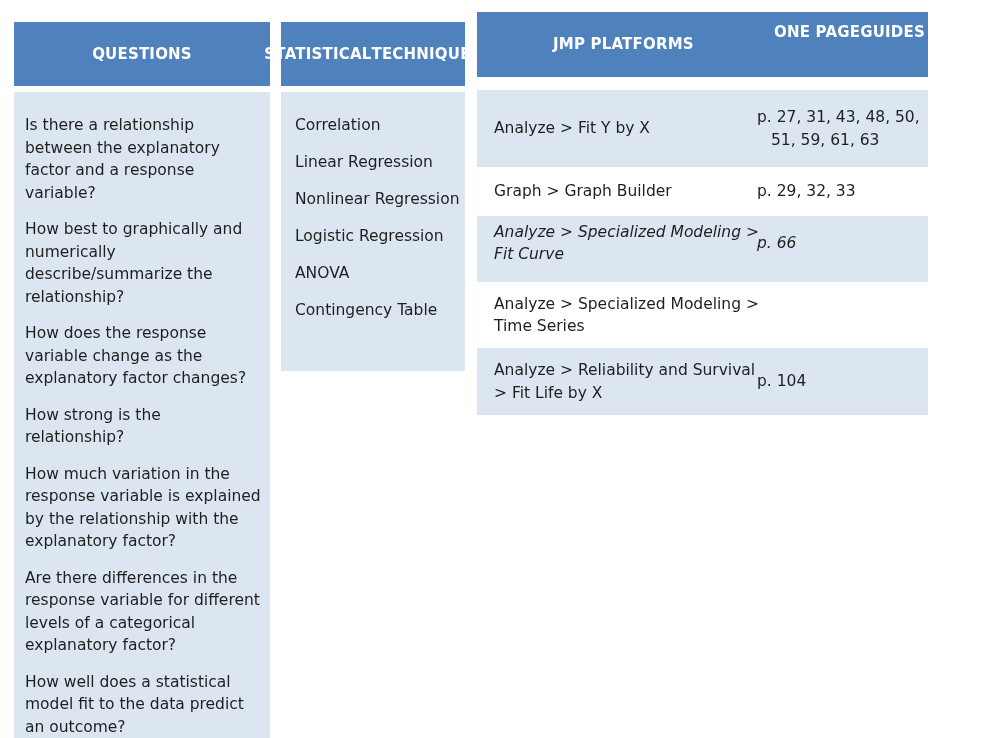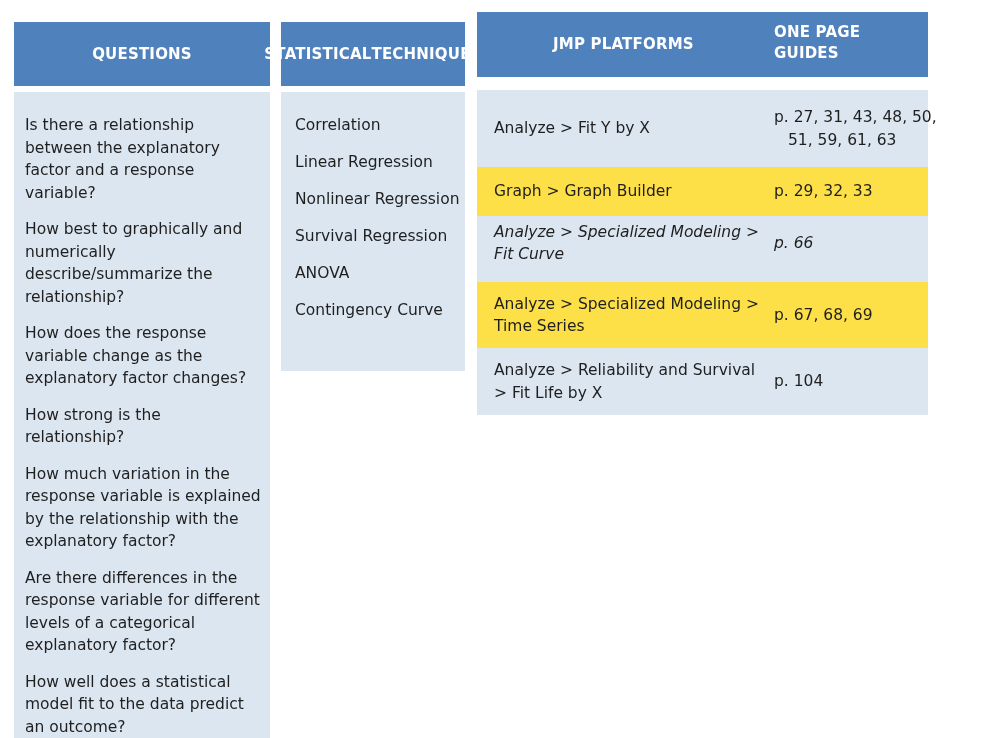--- a/index.html
+++ b/index.html
@@ -15,23 +15,23 @@
     line-height: 21px;
   }
   .hdr.center { justify-content: center; text-align: center; }
   .body-panel { position: absolute; background: #dce6f1; box-sizing: border-box; }
   .txt { font-size: 15.5px; line-height: 22.5px; }
   #q-body { padding: 22px 8px 12px 11px; }
   .q-item { margin-bottom: 14px; }
   #t-body { padding: 22px 8px 0 14px; }
   .t-item { margin-bottom: 14.6px; white-space: nowrap; }
   .prow { position: absolute; left: 0; width: 451px; box-sizing: border-box; display: flex; align-items: center; }
-  .prow.alt { background: #fde047; }
+  .prow.alt { background: #ffffff; }
   .prow .plat { position: absolute; left: 17px; width: 270px; }
-  .prow .guide { position: absolute; left: 297px; width: 150px; }
+  .prow .guide { position: absolute; left: 280px; width: 150px; }
   .hang { padding-left: 14px; text-indent: -14px; }
 </style>
 </head>
 <body>
 
 <div class="hdr center" style="left:14px; top:22px; width:256px; height:64px;text-align:center;">
   <span>QUESTIONS</span>
 </div>
 <div class="body-panel txt" id="q-body" style="left:14px; top:92px; width:256px; height:646px;">
   <div class="q-item">Is there a relationship between the explanatory factor and a response variable?</div>
@@ -45,47 +45,46 @@
 </div>
 
 <div class="hdr center" style="left:281px; top:22px; width:184px; height:64px; flex-direction:row; justify-content:center;">
   <span>STATISTICAL</span>
   <span>TECHNIQUES</span>
 </div>
 <div class="body-panel txt" id="t-body" style="left:281px; top:92px; width:184px; height:279px;">
   <div class="t-item">Correlation</div>
   <div class="t-item">Linear Regression</div>
   <div class="t-item">Nonlinear Regression</div>
-  <div class="t-item">Survival Regression</div>
+  <div class="t-item">Logistic Regression</div>
   <div class="t-item">ANOVA</div>
-  <div class="t-item">Contingency Curve</div>
+  <div class="t-item">Contingency Table</div>
 </div>
 
 <div class="hdr" style="left:477px; top:12px; width:451px; height:65px;">
   <span style="position:absolute; left:76px; top:22px;">JMP PLATFORMS</span>
-  <div style="position:absolute; left:297px; top:10px; display:flex; flex-direction:column;">
+  <div style="position:absolute; left:297px; top:10px; display:flex; flex-direction:row;">
     <span>ONE PAGE</span>
     <span>GUIDES</span>
   </div>
 </div>
 
 <div class="body-panel txt" style="left:477px; top:90px; width:451px; height:325px;">
   <div class="prow" style="top:0; height:77px;">
     <span class="plat">Analyze &gt; Fit Y by X</span>
     <span class="guide hang">p. 27, 31, 43, 48, 50, 51, 59, 61, 63</span>
   </div>
   <div class="prow alt" style="top:77px; height:49px;">
     <span class="plat">Graph &gt; Graph Builder</span>
     <span class="guide">p. 29, 32, 33</span>
   </div>
   <div class="prow" style="top:126px; height:54px;font-style:italic;">
     <span class="plat">Analyze &gt; Specialized Modeling &gt; Fit Curve</span>
     <span class="guide">p. 66</span>
   </div>
   <div class="prow alt" style="top:192px; height:66px;">
     <span class="plat">Analyze &gt; Specialized Modeling &gt; Time Series</span>
-    <span class="guide">p. 67, 68, 69</span>
   </div>
   <div class="prow" style="top:258px; height:67px;">
     <span class="plat">Analyze &gt; Reliability and Survival &gt; Fit Life by X</span>
     <span class="guide">p. 104</span>
   </div>
 </div>
 
 </body></html>

